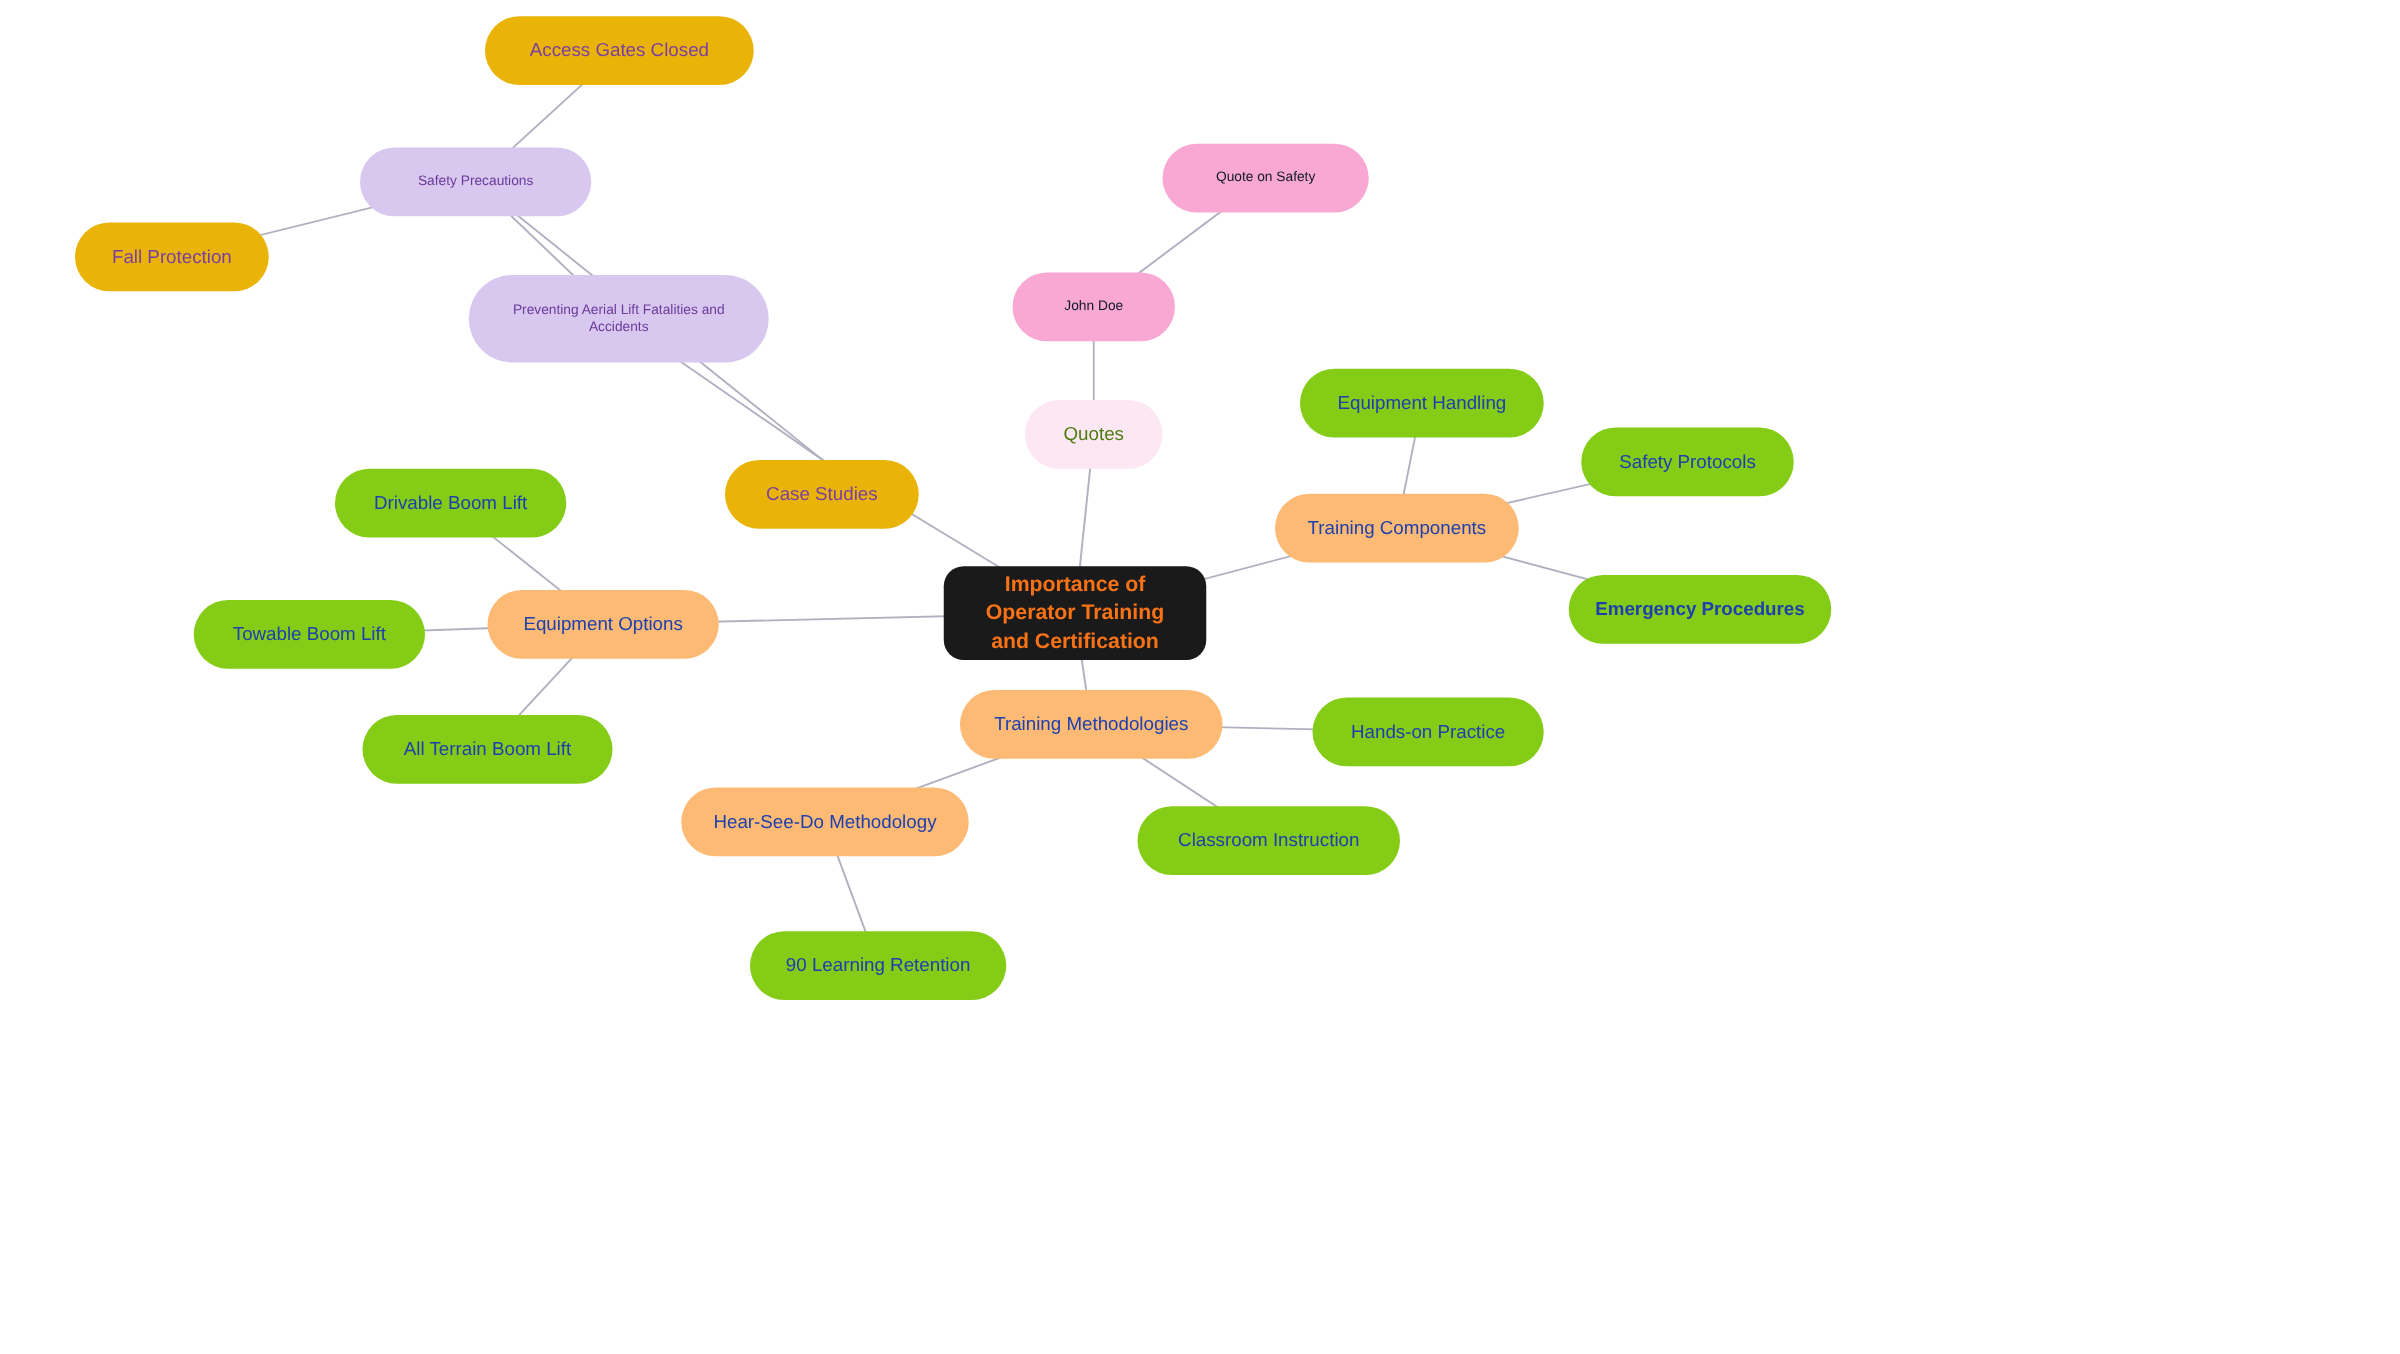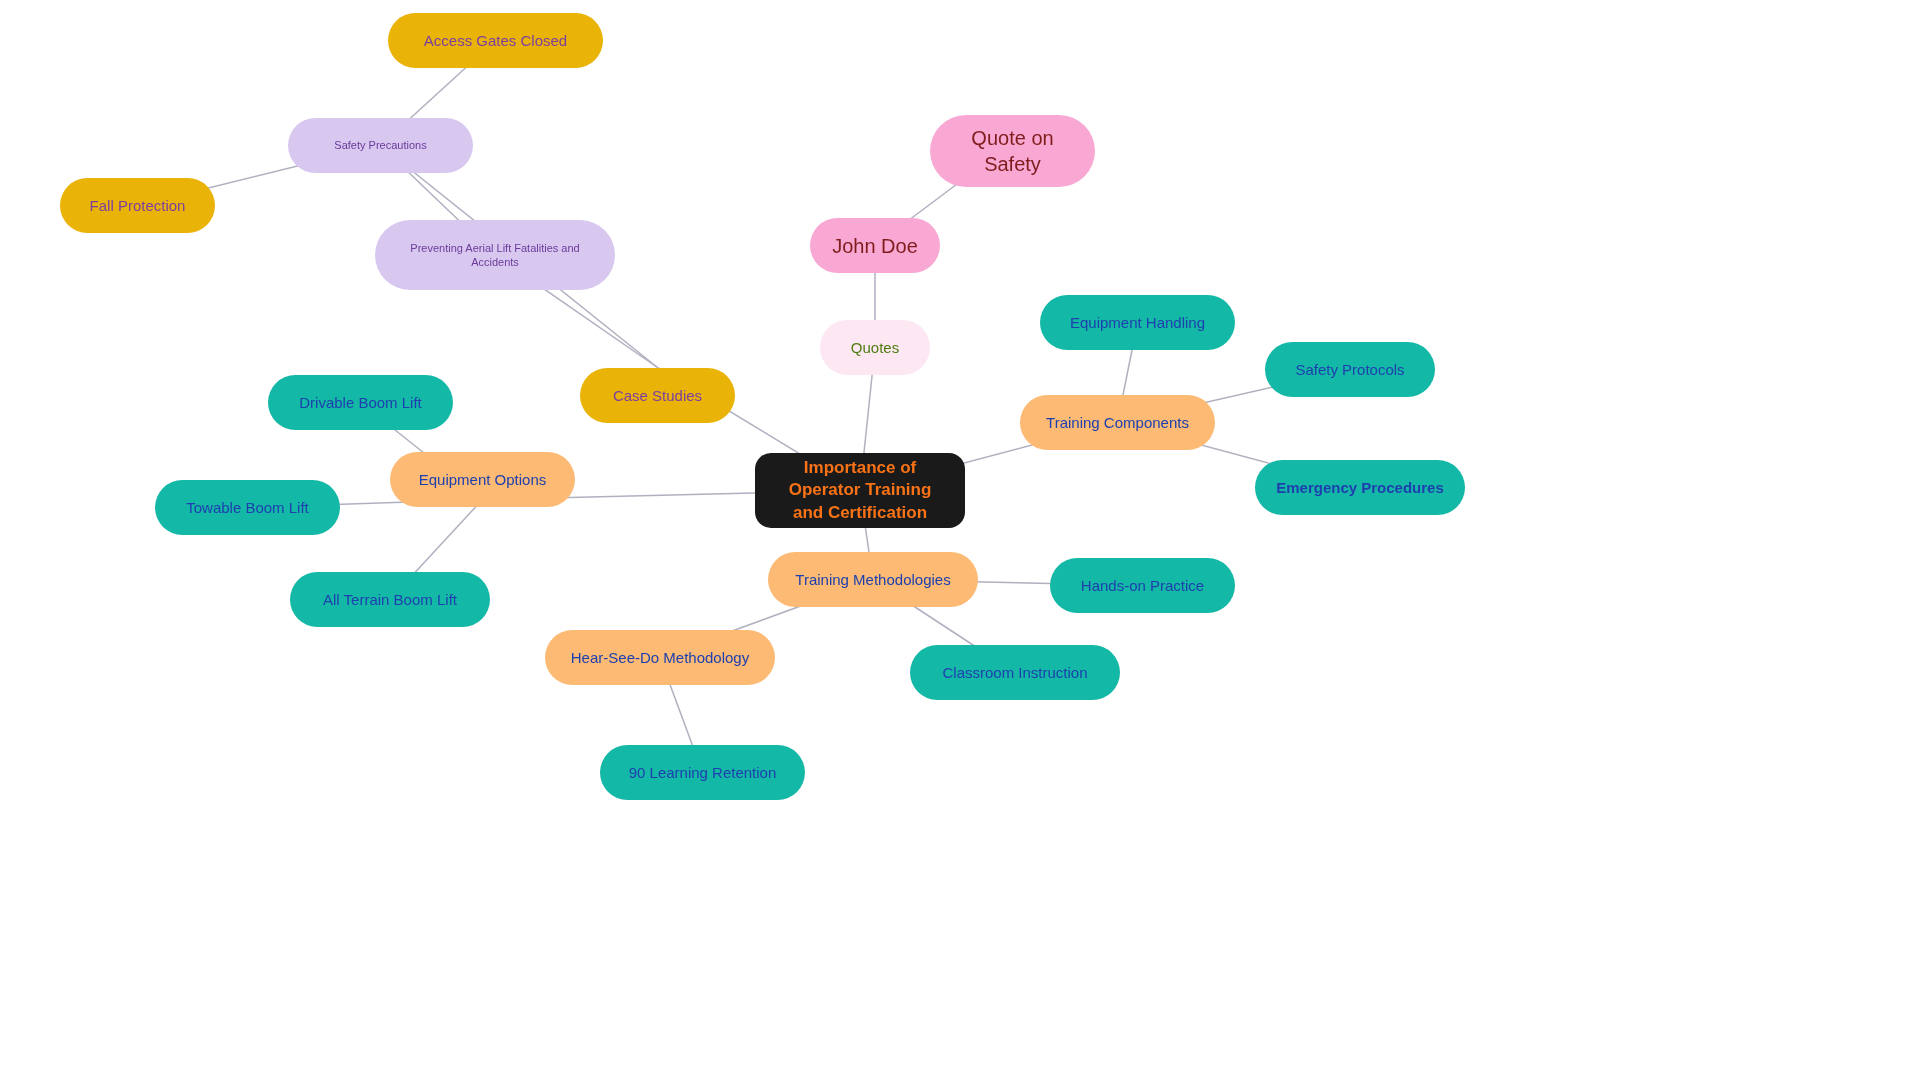--- a/index.html
+++ b/index.html
@@ -51,35 +51,35 @@
       border: none;
       font-size: 15px;
     }
     .node-light-purple {
       background: #d8c8f0;
       color: #6b3a9a;
       font-size: 11px;
     }
     .node-pink {
       background: #f9a8d4;
-      color: #7f1d1d;
-      font-size: 20px;
+      color: #0f172a;
+      font-size: 11px;
     }
     .node-light-pink {
       background: #fce7f3;
       color: #4d7c0f;
       font-size: 15px;
     }
     .node-blue {
       background: #fdba74;
       color: #1e40af;
       font-size: 15px;
     }
     .node-light-blue {
-      background: #14b8a6;
+      background: #84cc16;
       color: #1e40af;
       font-size: 15px;
     }
   </style>
 </head>
 <body>
 
 <div id="mindmap-container">
   <svg id="connections">
       <line x1="860" y1="490.5" x2="657.5" y2="367.5" stroke="#b0b0c0" stroke-width="1.5"></line>
@@ -108,21 +108,21 @@
   <div id="nodes-layer">
       <div class="node node-center" style="left: 755px; top: 453px; width: 210px; min-height: 75px;">Importance of Operator
 Training and Certification</div>
       <div class="node node-purple" style="left: 388px; top: 13px; width: 215px; min-height: 55px;">Access Gates Closed</div>
       <div class="node node-light-purple" style="left: 288px; top: 118px; width: 185px; min-height: 55px;">Safety Precautions</div>
       <div class="node node-purple" style="left: 60px; top: 178px; width: 155px; min-height: 55px;">Fall Protection</div>
       <div class="node node-light-purple" style="left: 375px; top: 220px; width: 240px; min-height: 70px;">Preventing Aerial Lift Fatalities
 and Accidents</div>
       <div class="node node-purple" style="left: 580px; top: 340px; width: 155px; min-height: 55px; margin-top: 28px;">Case Studies</div>
       <div class="node node-light-blue" style="left: 268px; top: 375px; width: 185px; min-height: 55px;">Drivable Boom Lift</div>
-      <div class="node node-blue" style="left: 390px; top: 452px; width: 185px; min-height: 55px;">Equipment Options</div>
+      <div class="node node-blue" style="left: 390px; top: 472px; width: 185px; min-height: 55px;">Equipment Options</div>
       <div class="node node-light-blue" style="left: 155px; top: 480px; width: 185px; min-height: 55px;">Towable Boom Lift</div>
       <div class="node node-light-blue" style="left: 290px; top: 572px; width: 200px; min-height: 55px;">All Terrain Boom Lift</div>
       <div class="node node-blue" style="left: 768px; top: 552px; width: 210px; min-height: 55px;">Training Methodologies</div>
       <div class="node node-blue" style="left: 545px; top: 630px; width: 230px; min-height: 55px;">Hear-See-Do Methodology</div>
       <div class="node node-light-blue" style="left: 910px; top: 645px; width: 210px; min-height: 55px;">Classroom Instruction</div>
       <div class="node node-light-blue" style="left: 600px; top: 745px; width: 205px; min-height: 55px;">90 Learning Retention</div>
       <div class="node node-light-blue" style="left: 1050px; top: 558px; width: 185px; min-height: 55px;">Hands-on Practice</div>
       <div class="node node-pink" style="left: 810px; top: 218px; width: 130px; min-height: 55px;">John Doe</div>
       <div class="node node-light-pink" style="left: 820px; top: 320px; width: 110px; min-height: 55px;">Quotes</div>
       <div class="node node-pink" style="left: 930px; top: 115px; width: 165px; min-height: 55px;">Quote on Safety</div>

